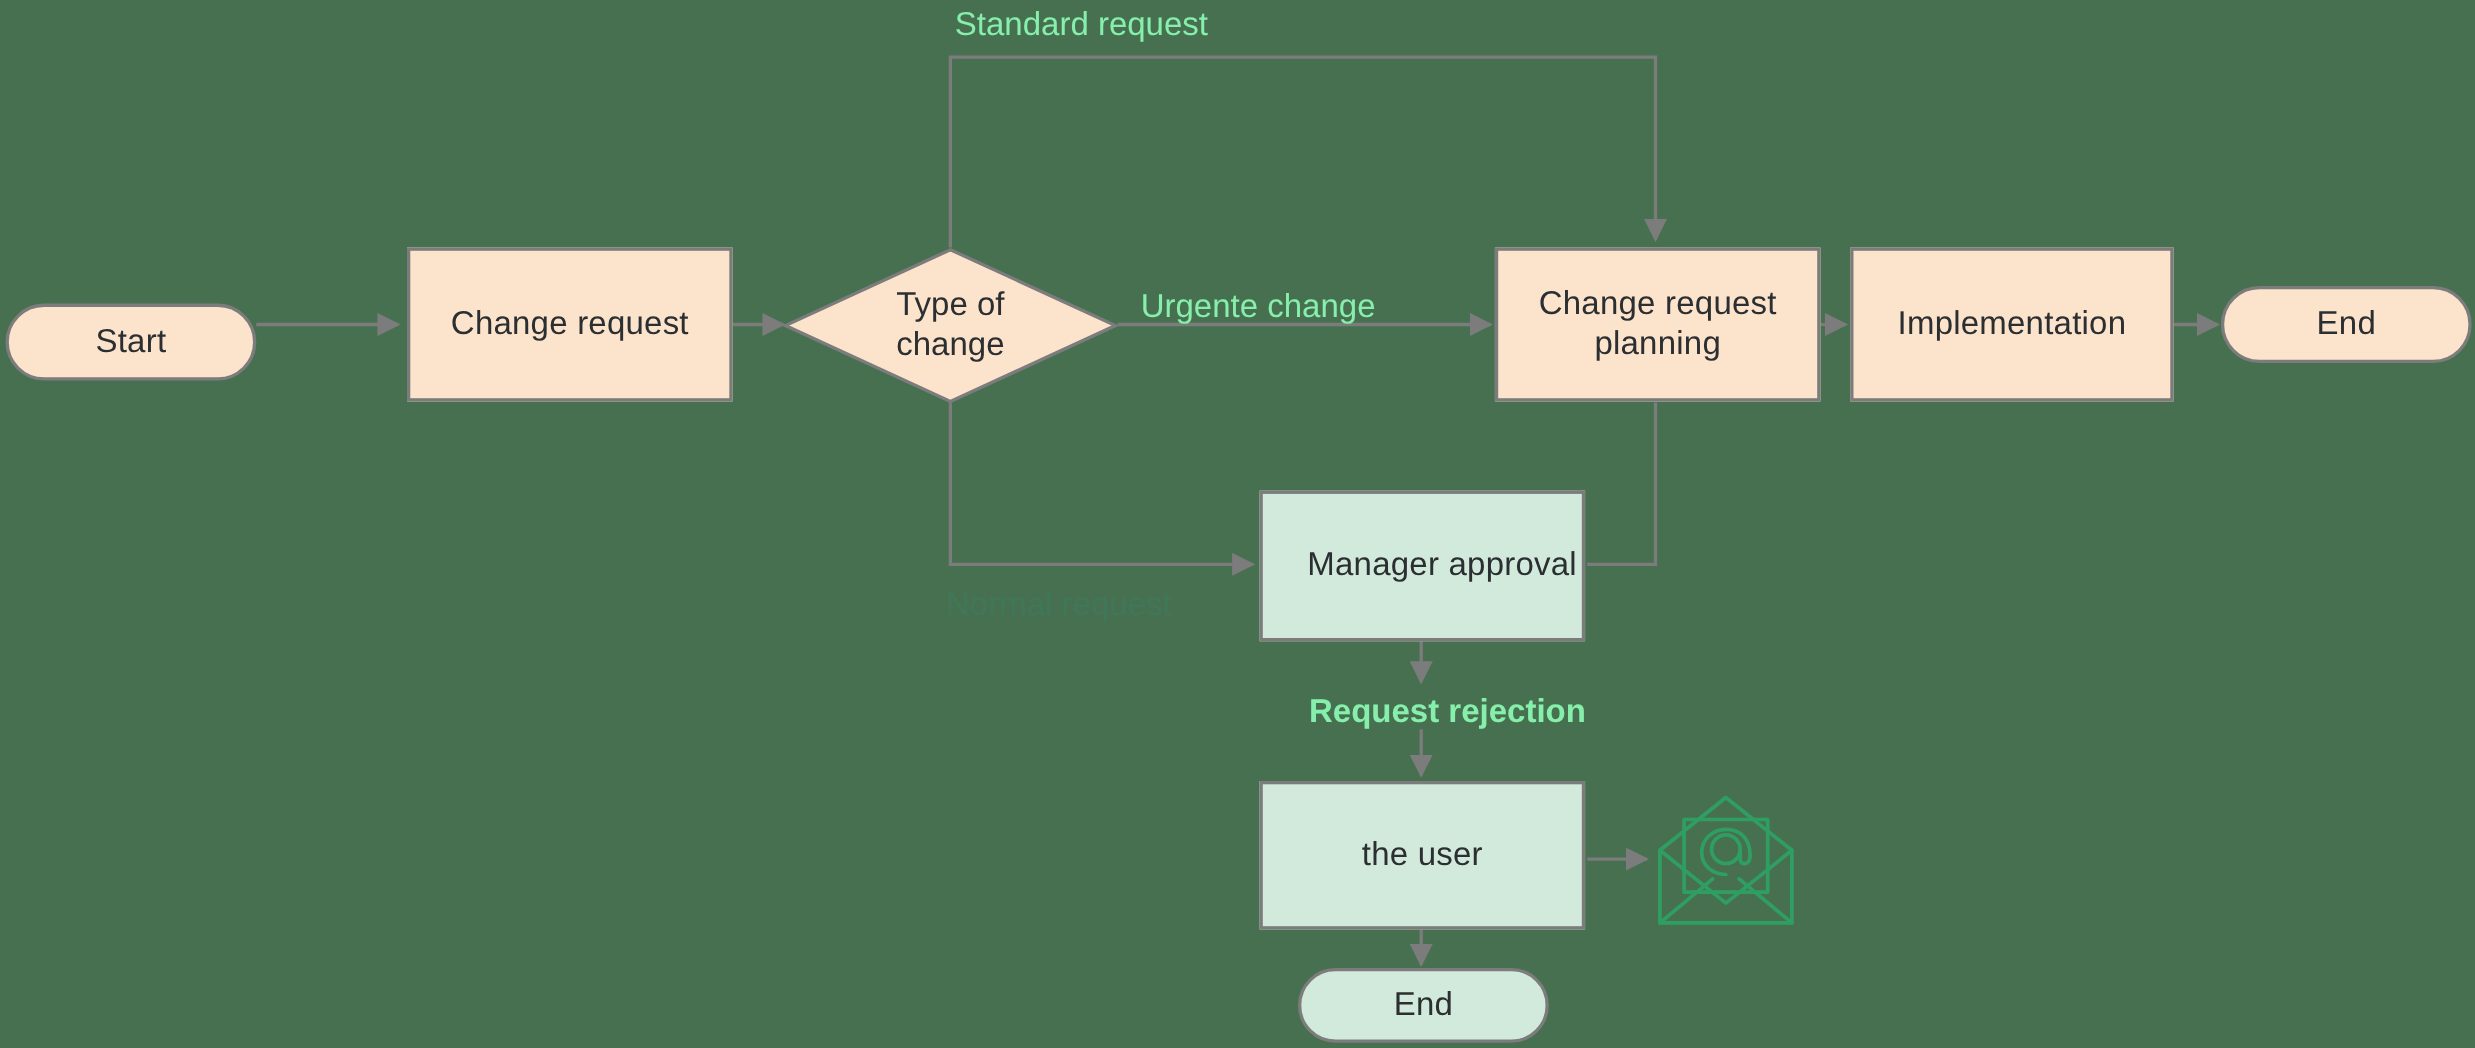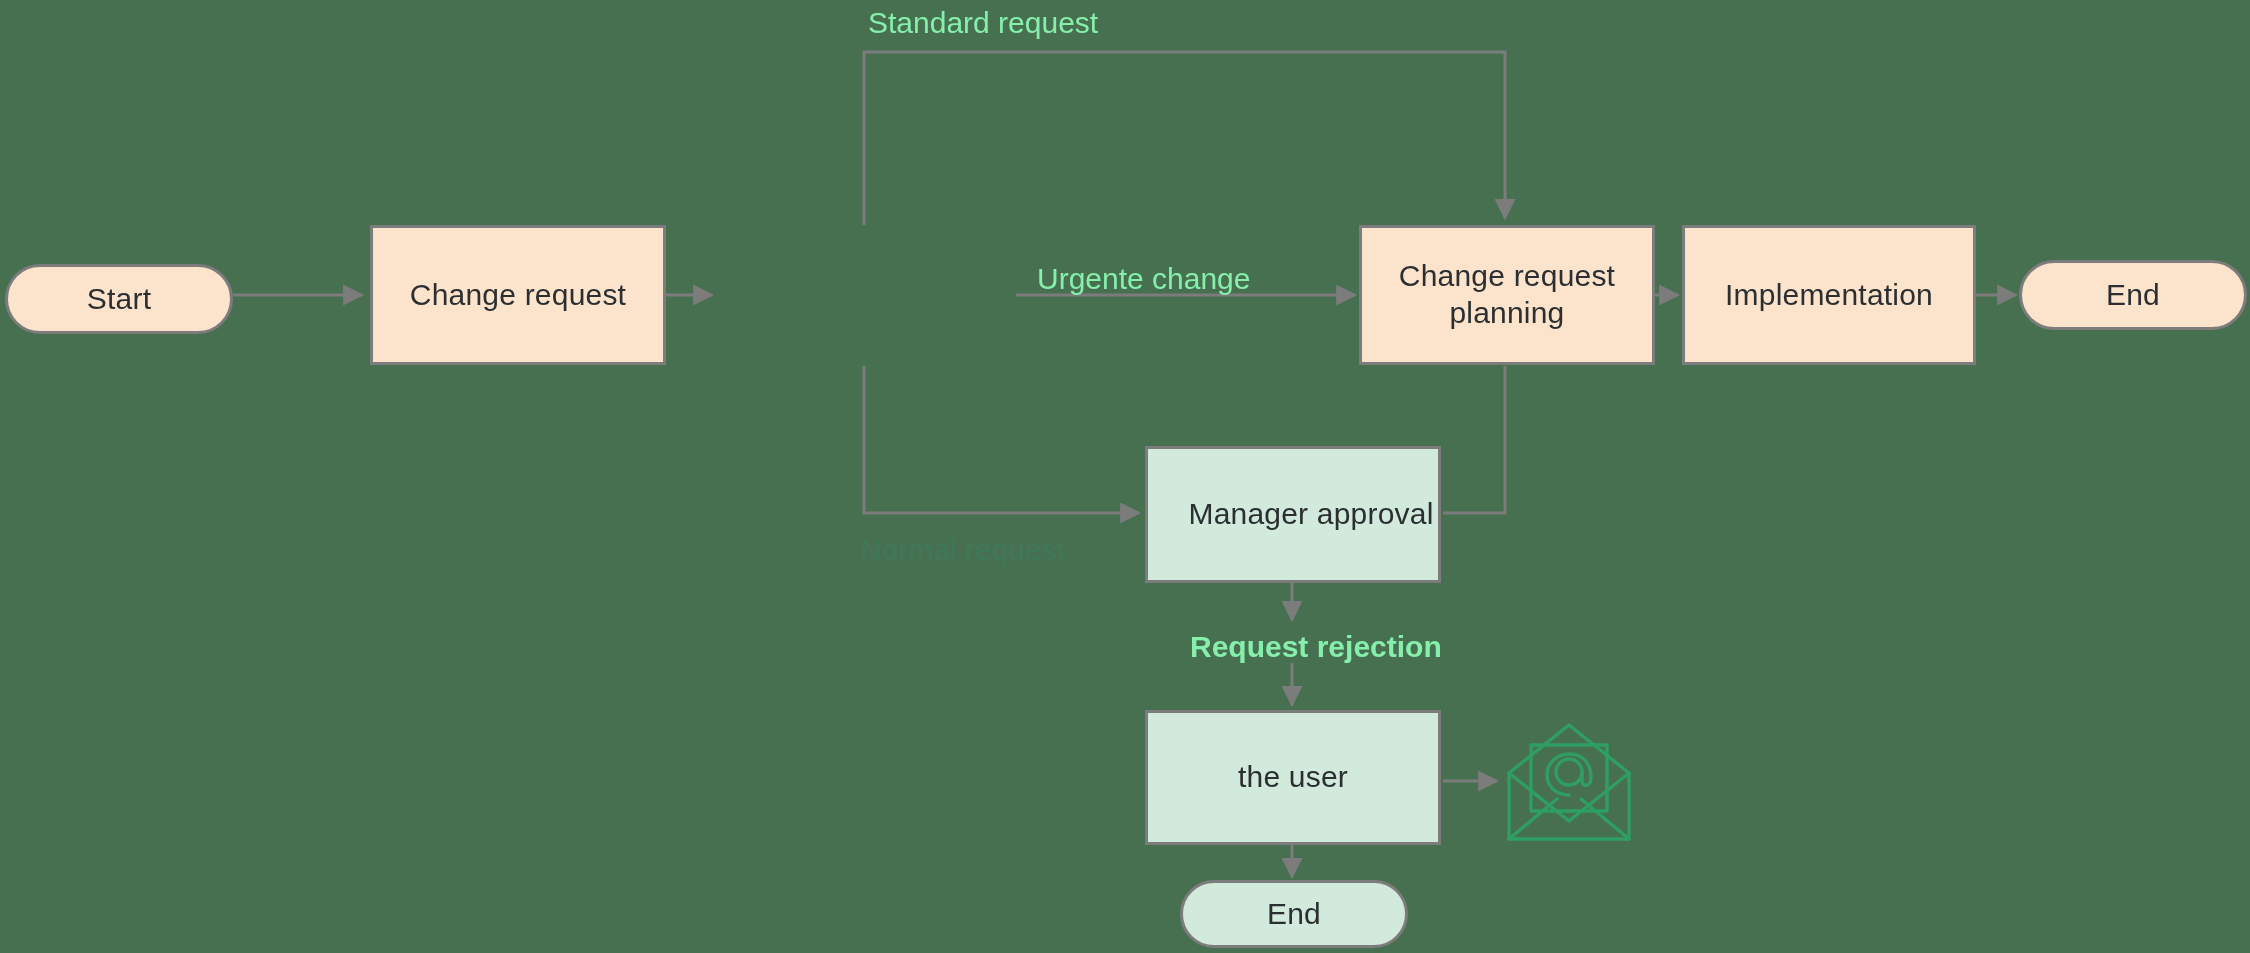--- a/index.html
+++ b/index.html
@@ -120,28 +120,37 @@
     <path d="M 1976 295 L 2016 295" stroke="#7c7c7c" stroke-width="3" fill="none" marker-end="url(#ah)"></path>
 
     <path d="M 1292 583 L 1292 620" stroke="#7c7c7c" stroke-width="3" fill="none" marker-end="url(#ah)"></path>
     <path d="M 1292 663 L 1292 705" stroke="#7c7c7c" stroke-width="3" fill="none" marker-end="url(#ah)"></path>
 
     <path d="M 1443 781 L 1497 781" stroke="#7c7c7c" stroke-width="3" fill="none" marker-end="url(#ah)"></path>
 
     <path d="M 1292 845 L 1292 877" stroke="#7c7c7c" stroke-width="3" fill="none" marker-end="url(#ah)"></path>
   </svg>
 
-  <div class="node terminator" style="left:5px; top:264px; width:228px; height:70px;">
+  <div class="node terminator" style="left:5px; top:276px; width:228px; height:70px;">
     <span>Start</span>
   </div>
 
   <div class="node rect" style="left:370px; top:225px; width:296px; height:140px;">
     <span>Change request</span>
   </div>
 
+  <div class="diamond-wrap" style="left:712px; top:225px; width:304px; height:142px;">
+    <svg width="304" height="142" viewBox="0 0 304 142" xmlns="http://www.w3.org/2000/svg">
+      <polygon points="152,2 302,71 152,140 2,71" fill="#fce3cc" stroke="#7c7c7c" stroke-width="3"></polygon>
+    </svg>
+    <div class="diamond-label">
+      <div>Type of</div>
+      <div>change</div>
+    </div>
+  </div>
 
   <div class="node rect" style="left:1359px; top:225px; width:296px; height:140px; flex-direction:column;">
     <span>Change request</span>
     <span>planning</span>
   </div>
 
   <div class="node rect" style="left:1682px; top:225px; width:294px; height:140px;">
     <span>Implementation</span>
   </div>
 

